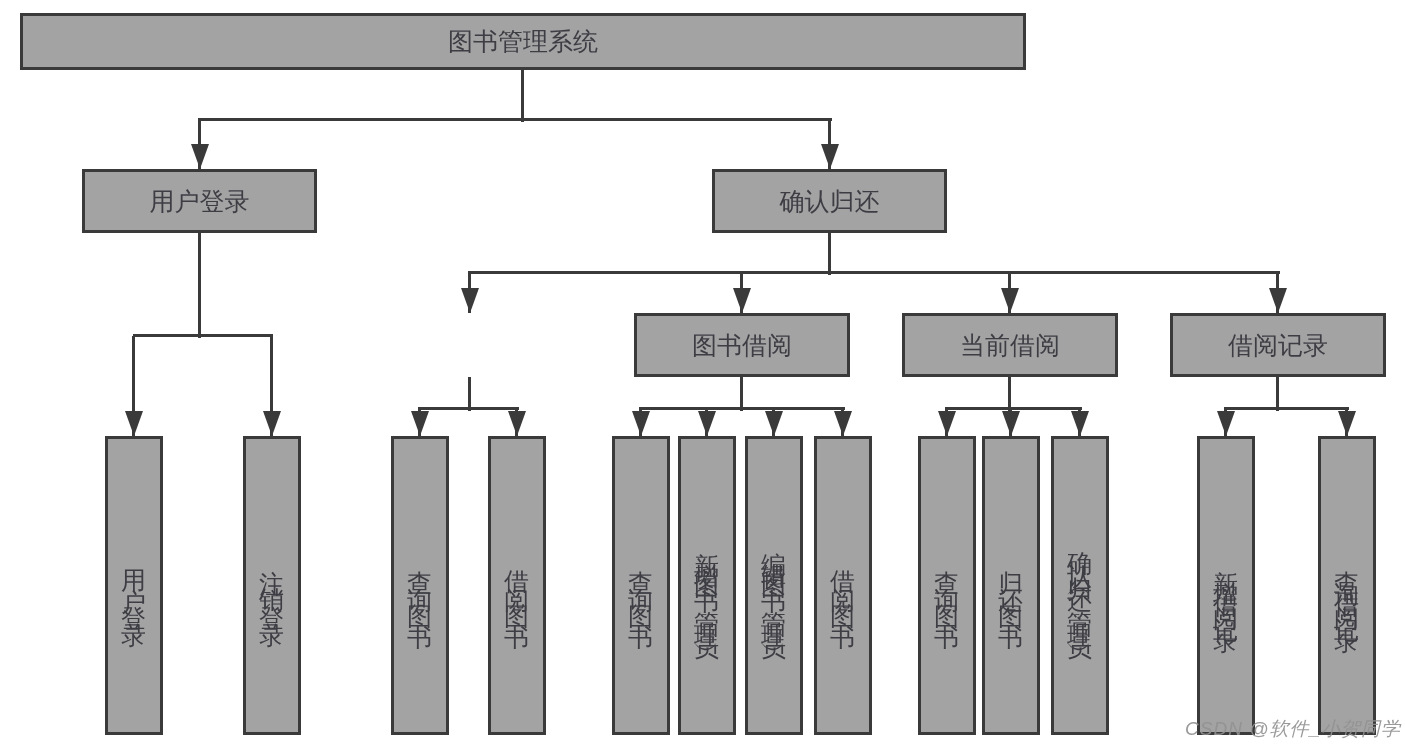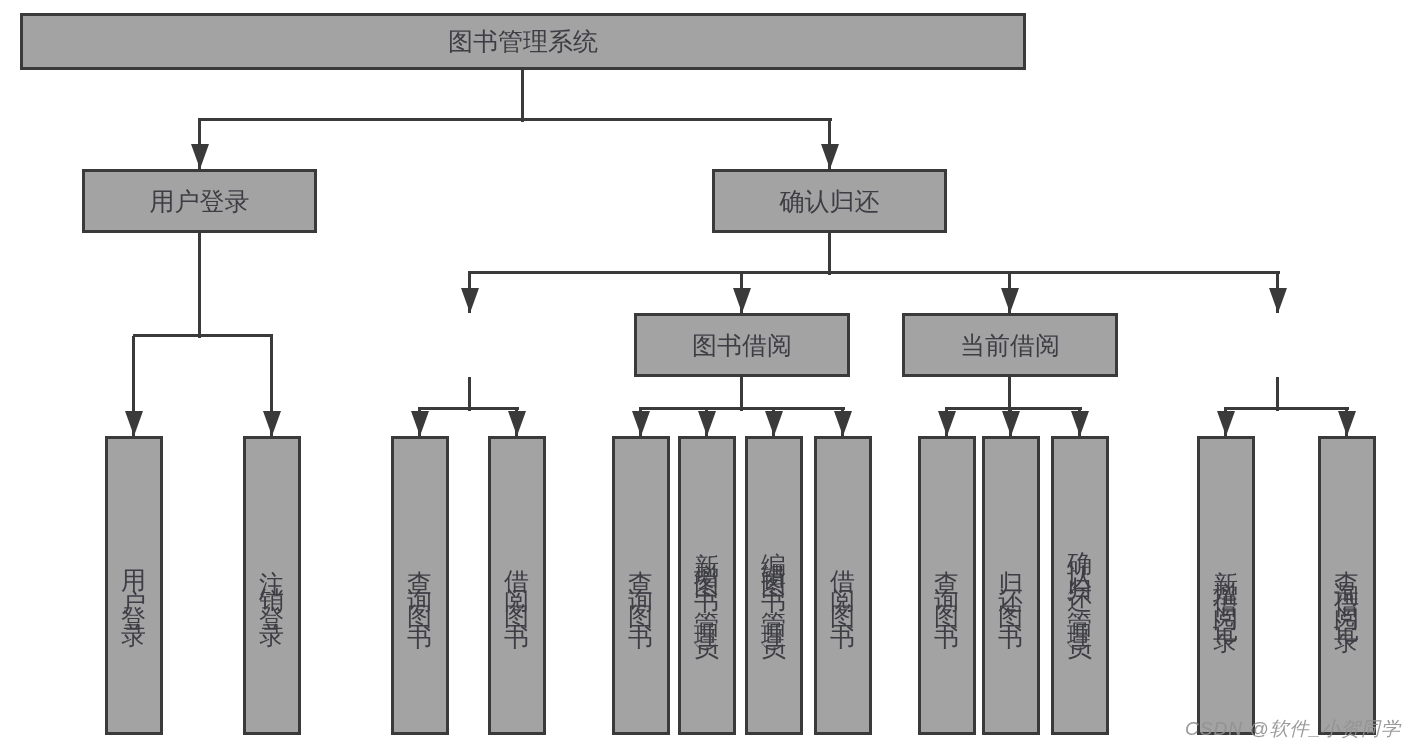--- a/index.html
+++ b/index.html
@@ -49,20 +49,21 @@
 
 <div class="canvas">
 
   <div class="box h" style="left:20px;top:13px;width:1006px;height:57px;line-height:51px">图书管理系统</div>
 
   <div class="box h" style="left:82px;top:169px;width:235px;height:64px;line-height:58px">用户登录</div>
   <div class="box h" style="left:712px;top:169px;width:235px;height:64px;line-height:58px">确认归还</div>
 
   <div class="box h" style="left:634px;top:313px;width:216px;height:64px;line-height:58px">图书借阅</div>
   <div class="box h" style="left:902px;top:313px;width:216px;height:64px;line-height:58px">当前借阅</div>
+  <div class="box h" style="left:1170px;top:313px;width:216px;height:64px;line-height:58px">借阅记录</div>
 
   <div class="box v" style="left: 105px; top: 436px; width: 58px; height: 299px; line-height: 52px; letter-spacing: 18px;">用户登录</div>
   <div class="box v" style="left: 243px; top: 436px; width: 58px; height: 299px; line-height: 52px; letter-spacing: 18px;">注销登录</div>
 
   <div class="box v" style="left: 391px; top: 436px; width: 58px; height: 299px; line-height: 52px; letter-spacing: 18px;">查询图书</div>
   <div class="box v" style="left: 488px; top: 436px; width: 58px; height: 299px; line-height: 52px; letter-spacing: 18px;">借阅图书</div>
 
   <div class="box v" style="left: 612px; top: 436px; width: 58px; height: 299px; line-height: 52px; letter-spacing: 18px;">查询图书</div>
   <div class="box v" style="left: 678px; top: 436px; width: 58px; height: 299px; line-height: 52px; letter-spacing: 12px;">新增图书（管理员）</div>
   <div class="box v" style="left: 745px; top: 436px; width: 58px; height: 299px; line-height: 52px; letter-spacing: 12px;">编辑图书（管理员）</div>

